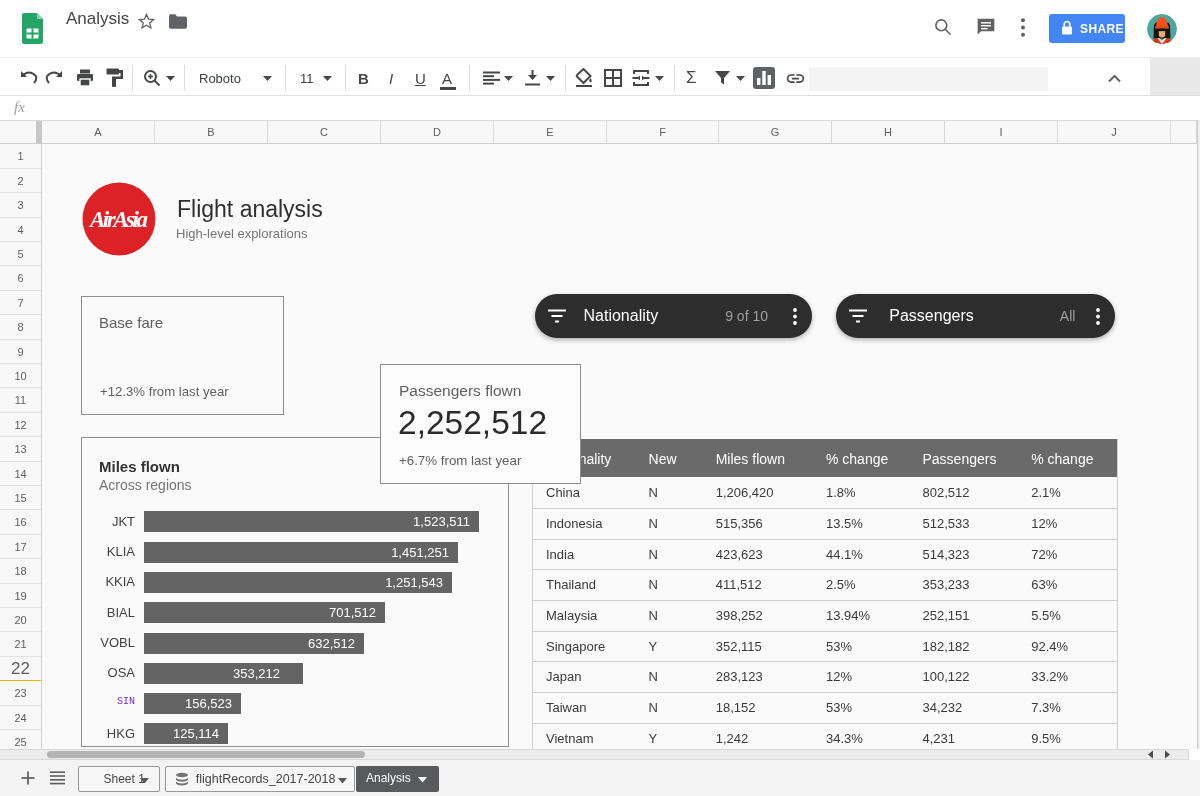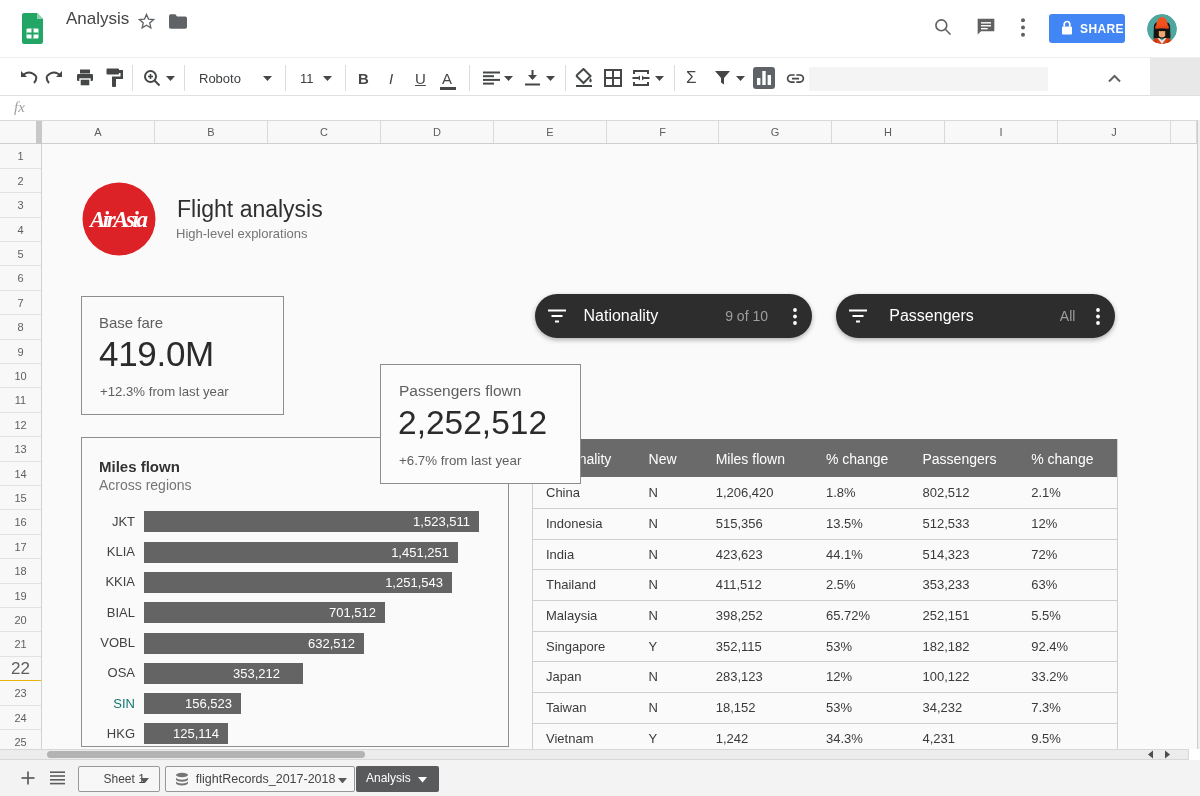--- a/index.html
+++ b/index.html
@@ -206,38 +206,37 @@
 
   <div class="abs" id="canvas" style="left:42px;top:144px;width:1155px;height:605px;background:#fbfafb;overflow:hidden;">
     <svg class="abs" style="left:40px;top:38px;" width="74" height="74" viewBox="0 0 74 74">
         <circle cx="37" cy="37" r="36.5" fill="#dc2127"></circle>
         <text x="37" y="45" font-size="23" font-style="italic" font-weight="bold" fill="#fff" text-anchor="middle" font-family="Liberation Serif,serif" textLength="58">AirAsia</text>
       </svg>
     <div class="abs" style="left:135px;top:52px;font-size:23px;color:#2f2f2f;">Flight analysis</div>
     <div class="abs" style="left:134px;top:82px;font-size:13px;color:#757575;">High-level explorations</div>
     <div class="abs" style="left:39px;top:152px;width:203px;height:119px;border:1px solid #8e8e8e;"></div>
     <div class="abs" style="left:57px;top:170px;font-size:15px;color:#5f5f5f;">Base fare</div>
-    <div class="abs" style="left:57px;top:190px;font-size:35px;letter-spacing:-0.3px;color:#2b2b2b;">419.0M</div>
     <div class="abs" style="left:58px;top:240px;font-size:13.2px;color:#5f5f5f;">+12.3% from last year</div>
     <div class="abs" style="left:39px;top:293px;width:428px;height:310px;border:1px solid #8e8e8e;"></div>
     <div class="abs" style="left:57px;top:314px;font-size:15px;font-weight:bold;color:#333;">Miles flown</div>
     <div class="abs" style="left:57px;top:332.5px;font-size:14px;color:#757575;">Across regions</div>
     <div class="abs" style="left:54px;top:369.8px;width:39px;font-size:13px;color:#424242;text-align:right;">JKT</div>
     <div class="abs" style="left:102.3px;top:367.3px;width:334.7px;height:21px;background:#646464;color:#fff;font-size:13px;text-align:right;line-height:21px;padding-right:9px;">1,523,511</div>
     <div class="abs" style="left:54px;top:400.1px;width:39px;font-size:13px;color:#424242;text-align:right;">KLIA</div>
     <div class="abs" style="left:102.3px;top:397.6px;width:313.7px;height:21px;background:#646464;color:#fff;font-size:13px;text-align:right;line-height:21px;padding-right:9px;">1,451,251</div>
     <div class="abs" style="left:54px;top:430.4px;width:39px;font-size:13px;color:#424242;text-align:right;">KKIA</div>
     <div class="abs" style="left:102.3px;top:427.9px;width:307.7px;height:21px;background:#646464;color:#fff;font-size:13px;text-align:right;line-height:21px;padding-right:9px;">1,251,543</div>
     <div class="abs" style="left:54px;top:460.7px;width:39px;font-size:13px;color:#424242;text-align:right;">BIAL</div>
     <div class="abs" style="left:102.3px;top:458.2px;width:240.7px;height:21px;background:#646464;color:#fff;font-size:13px;text-align:right;line-height:21px;padding-right:9px;">701,512</div>
     <div class="abs" style="left:54px;top:491.0px;width:39px;font-size:13px;color:#424242;text-align:right;">VOBL</div>
     <div class="abs" style="left:102.3px;top:488.5px;width:219.7px;height:21px;background:#646464;color:#fff;font-size:13px;text-align:right;line-height:21px;padding-right:9px;">632,512</div>
     <div class="abs" style="left:54px;top:521.3px;width:39px;font-size:13px;color:#424242;text-align:right;">OSA</div>
     <div class="abs" style="left:102.3px;top:518.8px;width:158.7px;height:21px;background:#646464;color:#fff;font-size:13px;text-align:right;line-height:21px;padding-right:23px;">353,212</div>
-    <div class="abs" style="left:54px;top:551.6px;width:39px;font-size:13px;color:#0f766e;text-align:right;">SIN</div>
+    <div class="abs" style="left:54px;top:551.6px;width:39px;font-size:10px;color:#6d28d9;text-align:right;font-family:Liberation Mono, monospace;">SIN</div>
     <div class="abs" style="left:102.3px;top:549.1px;width:96.7px;height:21px;background:#646464;color:#fff;font-size:13px;text-align:right;line-height:21px;padding-right:9px;">156,523</div>
     <div class="abs" style="left:54px;top:581.9px;width:39px;font-size:13px;color:#424242;text-align:right;">HKG</div>
     <div class="abs" style="left:102.3px;top:579.4px;width:83.7px;height:21px;background:#646464;color:#fff;font-size:13px;text-align:right;line-height:21px;padding-right:9px;">125,114</div>
     <div class="abs" style="left:490px;top:295px;width:585px;height:38px;background:#6a6a6a;"></div>
     <div class="abs" style="left:504.0px;top:307px;font-size:14px;color:#fff;">Nationality</div>
     <div class="abs" style="left:606.6px;top:307px;font-size:14px;color:#fff;">New</div>
     <div class="abs" style="left:673.7px;top:307px;font-size:14px;color:#fff;">Miles flown</div>
     <div class="abs" style="left:784.0px;top:307px;font-size:14px;color:#fff;">% change</div>
     <div class="abs" style="left:880.5px;top:307px;font-size:14px;color:#fff;">Passengers</div>
     <div class="abs" style="left:989.2px;top:307px;font-size:14px;color:#fff;">% change</div>
@@ -265,21 +264,21 @@
     <div class="abs" style="left:504.0px;top:433.1px;font-size:13px;color:#3a3a3a;">Thailand</div>
     <div class="abs" style="left:606.6px;top:433.1px;font-size:13px;color:#3a3a3a;">N</div>
     <div class="abs" style="left:673.7px;top:433.1px;font-size:13px;color:#3a3a3a;">411,512</div>
     <div class="abs" style="left:784.0px;top:433.1px;font-size:13px;color:#3a3a3a;">2.5%</div>
     <div class="abs" style="left:880.5px;top:433.1px;font-size:13px;color:#3a3a3a;">353,233</div>
     <div class="abs" style="left:989.2px;top:433.1px;font-size:13px;color:#3a3a3a;">63%</div>
     <div class="abs" style="left:490px;top:456.0px;width:585px;height:1px;background:#cfcfcf;"></div>
     <div class="abs" style="left:504.0px;top:463.9px;font-size:13px;color:#3a3a3a;">Malaysia</div>
     <div class="abs" style="left:606.6px;top:463.9px;font-size:13px;color:#3a3a3a;">N</div>
     <div class="abs" style="left:673.7px;top:463.9px;font-size:13px;color:#3a3a3a;">398,252</div>
-    <div class="abs" style="left:784.0px;top:463.9px;font-size:13px;color:#3a3a3a;">65.72%</div>
+    <div class="abs" style="left:784.0px;top:463.9px;font-size:13px;color:#3a3a3a;">13.94%</div>
     <div class="abs" style="left:880.5px;top:463.9px;font-size:13px;color:#3a3a3a;">252,151</div>
     <div class="abs" style="left:989.2px;top:463.9px;font-size:13px;color:#3a3a3a;">5.5%</div>
     <div class="abs" style="left:490px;top:486.7px;width:585px;height:1px;background:#cfcfcf;"></div>
     <div class="abs" style="left:504.0px;top:494.6px;font-size:13px;color:#3a3a3a;">Singapore</div>
     <div class="abs" style="left:606.6px;top:494.6px;font-size:13px;color:#3a3a3a;">Y</div>
     <div class="abs" style="left:673.7px;top:494.6px;font-size:13px;color:#3a3a3a;">352,115</div>
     <div class="abs" style="left:784.0px;top:494.6px;font-size:13px;color:#3a3a3a;">53%</div>
     <div class="abs" style="left:880.5px;top:494.6px;font-size:13px;color:#3a3a3a;">182,182</div>
     <div class="abs" style="left:989.2px;top:494.6px;font-size:13px;color:#3a3a3a;">92.4%</div>
     <div class="abs" style="left:490px;top:517.4px;width:585px;height:1px;background:#cfcfcf;"></div>

